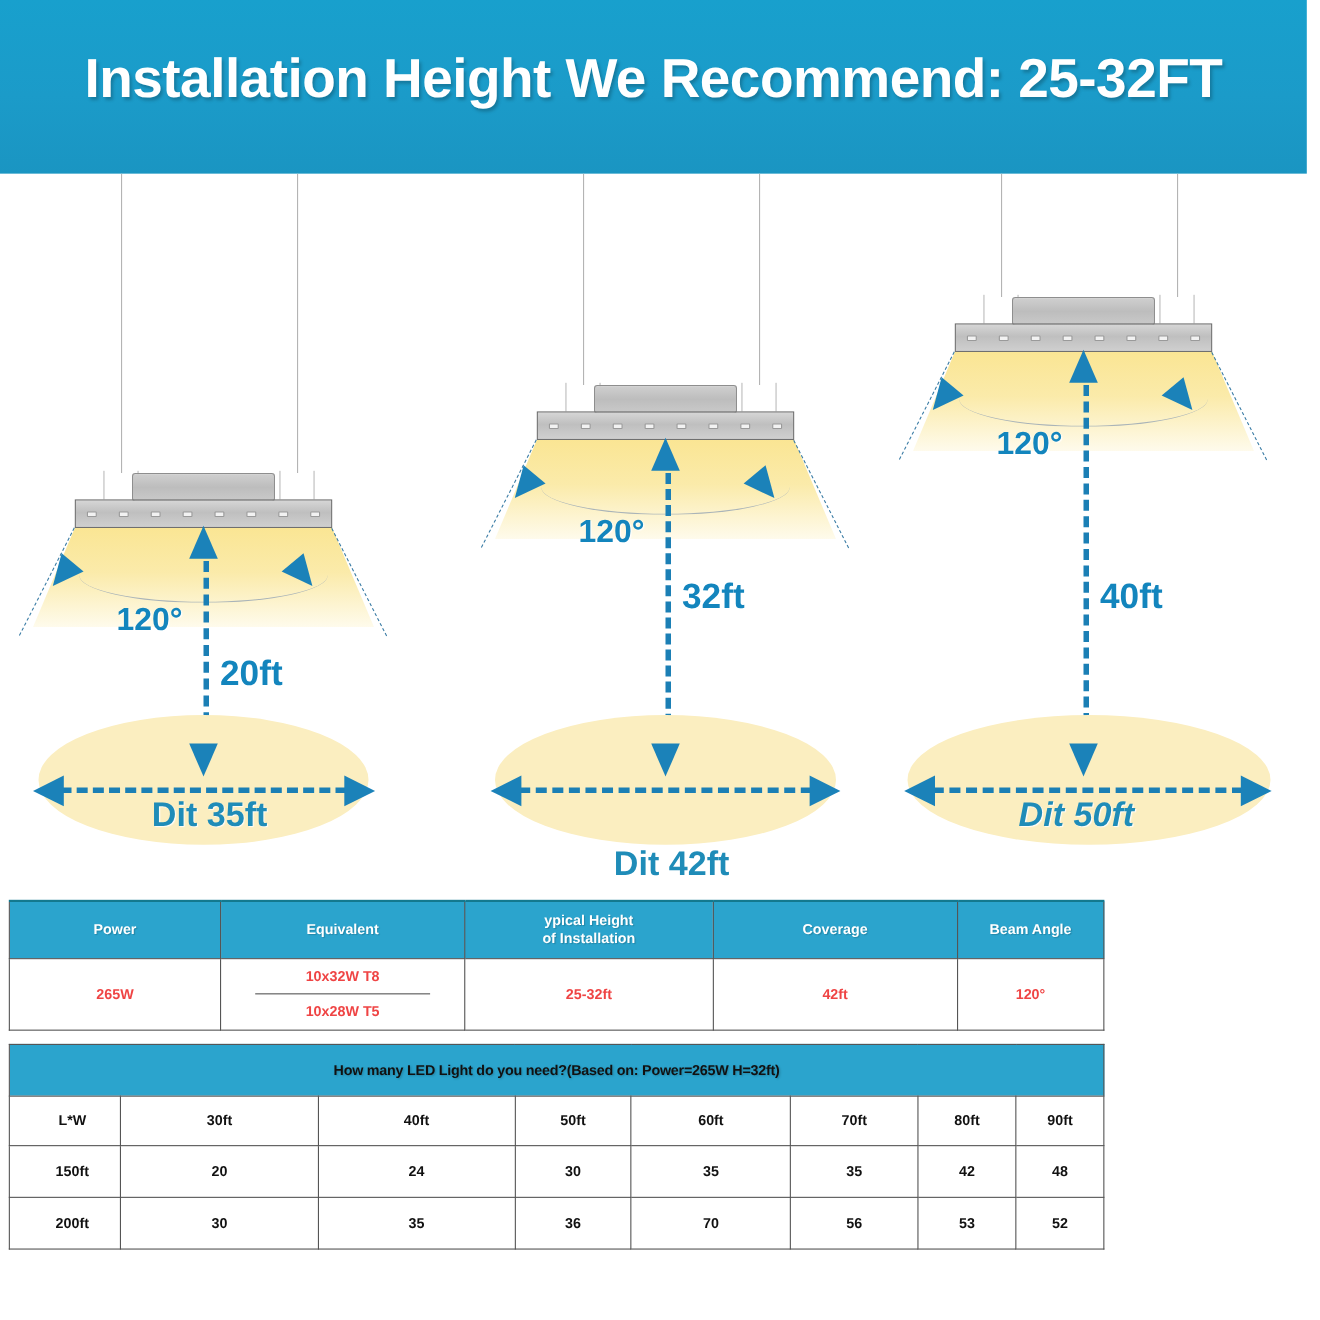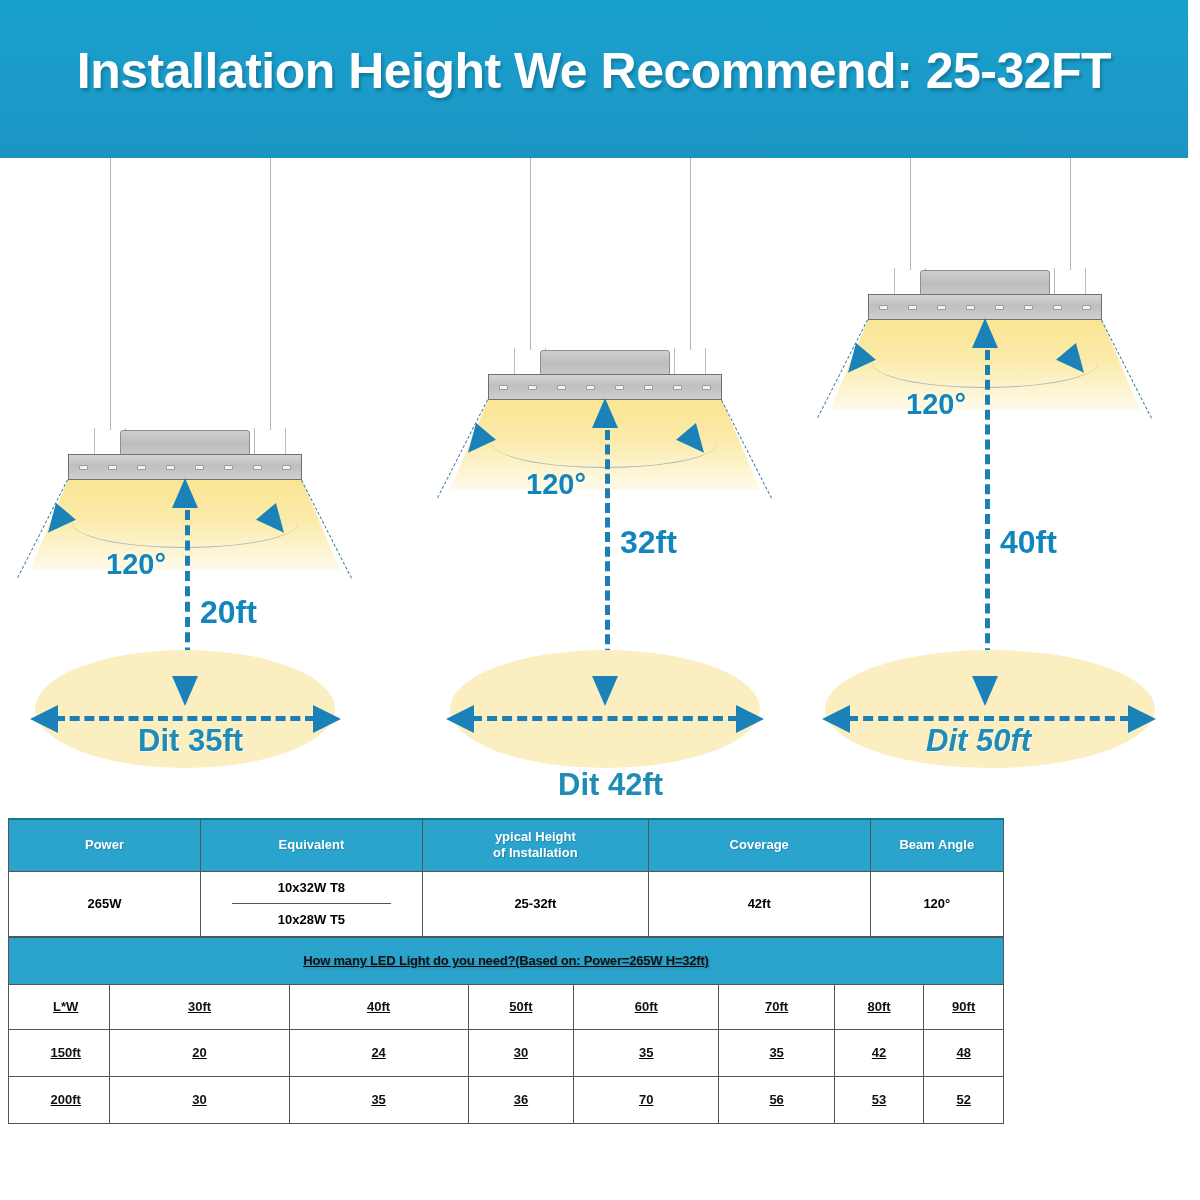--- a/index.html
+++ b/index.html
@@ -154,21 +154,21 @@
   .tables {
     position: absolute; left: 8px; top: 818px;
     width: 996px;
   }
   table { border-collapse: collapse; width: 100%; table-layout: fixed; }
 
   .spec-table td, .spec-table th {
     border: 1px solid #555555;
     text-align: center;
     font-size: 13px;
-    color: #000000;
+    color: #ef4444;
     font-family: "Liberation Sans", sans-serif;
   }
   .spec-table thead th {
     background: #2ba4cd;
     color: #ffffff;
     font-weight: bold;
     font-size: 13px;
     height: 52px;
     border-top: 2px solid #13798f;
     text-shadow: 1px 1px 1px rgba(0,0,0,0.18);
@@ -178,21 +178,21 @@
   .eq-cell { padding: 0 !important; border: 1px solid #555 !important; }
   .eq-inner { display: block; }
   .eq-row {
     display: block;
     height: 32px; line-height: 32px;
     font-weight: bold; font-size: 13px;
     width: 72%; margin: 0 auto;
   }
   .eq-row.first { border-bottom: 1px solid #555555; }
 
-  .need-table { margin-top: 0; text-decoration: underline; }
+  .need-table { margin-top: 12px; }
   .need-title-row td {
     background: #2ba4cd;
     color: #ffffff;
     text-align: center;
     font-weight: bold;
     font-size: 25px;
     height: 45px;
     border: 1px solid #555555;
     border-top: 2px solid #13798f;
     text-shadow: 1px 1px 2px rgba(0,0,0,0.2);

